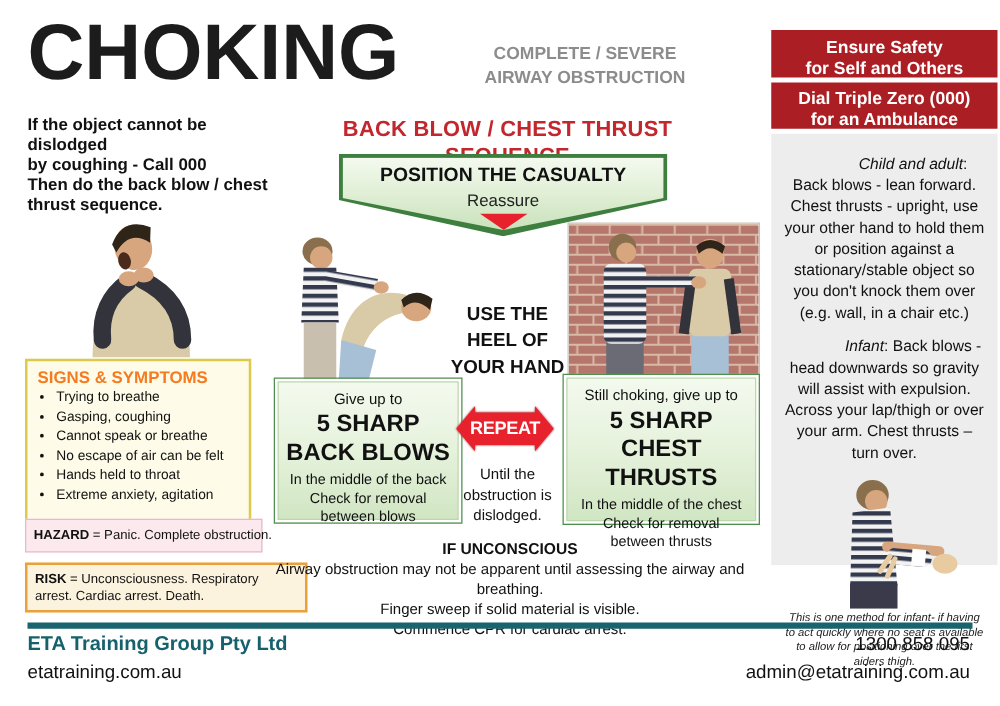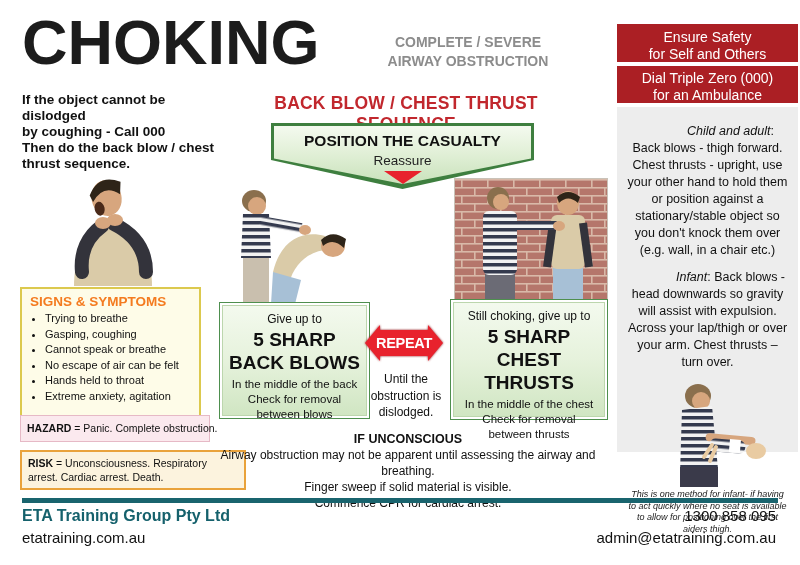--- a/index.html
+++ b/index.html
@@ -7,21 +7,21 @@
     font-family:"Liberation Sans", sans-serif;color:#111;overflow:hidden;}
 
   
   .title{position:absolute;left:22px;top:6px;font-size:63px;font-weight:900;
     letter-spacing:0px;color:#1c1c1c;}
   .subtitle{position:absolute;left:386px;top:33px;width:164px;text-align:center;
     color:#8c8c8c;font-weight:bold;font-size:14px;line-height:19px;}
 
   
   .alert-box{position:absolute;left:617px;width:181px;background:#AB1F24;color:#fff;
-    font-weight:normal;font-size:14px;text-align:center;line-height:17px;
+    font-weight:bold;font-size:14px;text-align:center;line-height:17px;
     padding:4px 0;box-sizing:border-box;}
   .alert-1{top:24px;height:38px;padding-top:5px;}
   .alert-2{top:66px;height:37px;padding-top:4px;}
 
   
   .intro{position:absolute;left:22px;top:92px;width:205px;font-size:13.5px;
     font-weight:bold;line-height:16px;color:#111;}
   .photo-choking{position:absolute;left:52px;top:170px;width:122px;height:116px;}
 
   .signs-box{position:absolute;left:20px;top:287px;width:181px;height:151px;
@@ -205,20 +205,25 @@
     <ellipse cx="113" cy="24" rx="11" ry="12" fill="#D7A67E"></ellipse>
     <path d="M102 18 Q113 8 125 18 L123 24 Q113 15 104 24 Z" fill="#2E2418"></path>
     <rect x="30" y="94" width="30" height="29" fill="#6B6B75"></rect>
     <rect x="28" y="32" width="34" height="64" rx="6" fill="url(#stripes)"></rect>
     <ellipse cx="43" cy="19" rx="11" ry="11" fill="#8A6F4D"></ellipse>
     <ellipse cx="46" cy="23" rx="8" ry="8" fill="#D7A67E"></ellipse>
     <rect x="56" y="42" width="46" height="9" fill="url(#stripes)"></rect>
     <ellipse cx="104" cy="47" rx="6" ry="5" fill="#D7A67E"></ellipse>
   </svg>
 
+  <div class="heel-text">
+    <div>USE THE</div>
+    <div>HEEL OF</div>
+    <div>YOUR HAND</div>
+  </div>
 
   <div class="green-box gb-back">
     <div class="gb-intro">Give up to</div>
     <div class="gb-big">5 SHARP</div>
     <div class="gb-big">BACK BLOWS</div>
     <div class="gb-detail">
       <div>In the middle of the back</div>
       <div>Check for removal</div>
       <div>between blows</div>
     </div>
@@ -243,21 +248,21 @@
   </div>
 
   <div class="unconscious">
     <div class="uh">IF UNCONSCIOUS</div>
     <div>Airway obstruction may not be apparent until assessing the airway and breathing.</div>
     <div>Finger sweep if solid material is visible.</div>
     <div>Commence CPR for cardiac arrest.</div>
   </div>
 
   <div class="guide-panel">
-    <p><span class="it">Child and adult</span><span>: Back blows - thigh forward. Chest thrusts - upright, use your other hand to hold them or position against a stationary/stable object so you don't knock them over (e.g. wall, in a chair etc.)</span></p>
+    <p><span class="it">Child and adult</span><span>: Back blows - lean forward. Chest thrusts - upright, use your other hand to hold them or position against a stationary/stable object so you don't knock them over (e.g. wall, in a chair etc.)</span></p>
     <p><span class="it">Infant</span><span>: Back blows - head downwards so gravity will assist with expulsion. Across your lap/thigh or over your arm. Chest thrusts – turn over.</span></p>
     <svg class="photo-infant" viewBox="0 0 132 106">
       <ellipse cx="56" cy="15" rx="13" ry="12" fill="#8A6F4D"></ellipse>
       <ellipse cx="59" cy="20" rx="9" ry="9" fill="#D7A67E"></ellipse>
       <path d="M40 29 L70 25 L76 88 L38 92 Z" fill="url(#stripes)"></path>
       <rect x="38" y="86" width="38" height="20" fill="#3A3A4A"></rect>
       <rect x="64" y="52" width="50" height="8" rx="4" fill="#D7A67E" transform="rotate(5 64 52)"></rect>
       <rect x="68" y="57" width="36" height="13" rx="6" fill="url(#stripes)" transform="rotate(5 68 57)"></rect>
       <rect x="88" y="58" width="11" height="13" fill="#FFFFFF" transform="rotate(5 88 58)"></rect>
       <ellipse cx="114" cy="70" rx="10" ry="8" fill="#E9CBA2"></ellipse>

